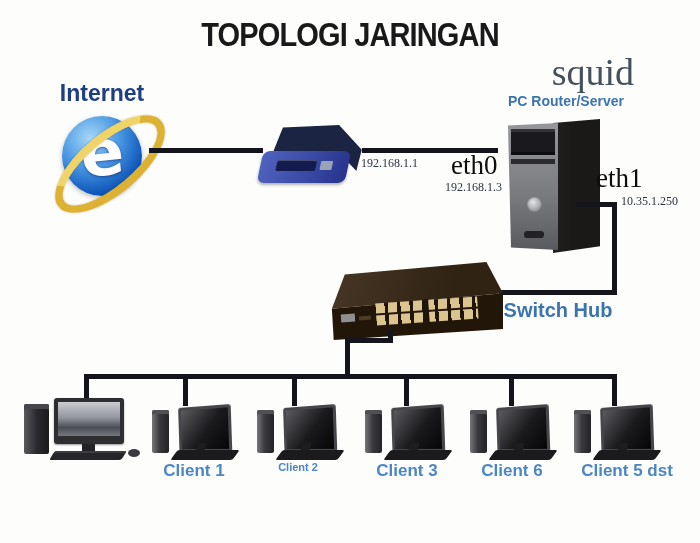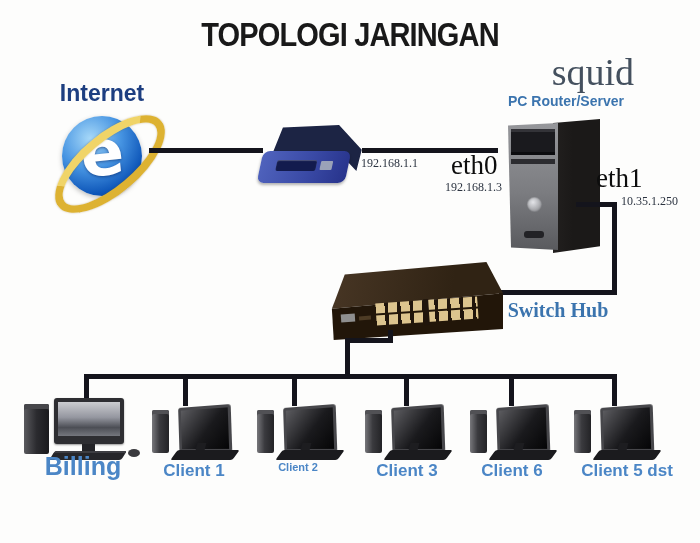--- a/index.html
+++ b/index.html
@@ -9,21 +9,21 @@
   
   .title{position:absolute;top:16px;left:0;width:700px;margin:0;text-align:center;
          font-size:33px;font-weight:800;color:var(--title_black);
          letter-spacing:-1px;transform:scaleX(.88);}
   .lbl{position:absolute;font-weight:700;text-align:center;}
   .lbl-internet{left:48px;top:80px;width:108px;font-size:23px;color:var(--internet_navy);}
   .lbl-modem{left:246px;top:101px;width:146px;font-size:21px;color:var(--modem_blue);}
   .lbl-squid{left:498px;top:50px;width:136px;font-size:38px;font-weight:400;
              font-family:"Liberation Serif",serif;color:var(--squid_gray);text-align:right;position:absolute;}
   .lbl-router{left:466px;top:93px;width:200px;font-size:14px;color:var(--header_blue);}
-  .lbl-switch{left:502px;top:299px;width:112px;font-size:20px;color:var(--header_blue);font-family:Liberation Serif, serif;}
+  .lbl-switch{left:502px;top:299px;width:112px;font-size:20px;color:var(--header_blue);}
   .eth{position:absolute;font-family:"Liberation Serif",serif;font-size:27px;color:#0d0d0d;}
   .ip{position:absolute;font-family:"Liberation Serif",serif;font-size:12px;color:#2b3340;}
   .note{position:absolute;left:610px;top:135px;font-family:"Liberation Serif",serif;
         font-size:12px;line-height:14px;color:#1b1b1b;}
   .pc-label{position:absolute;font-weight:700;color:var(--label_blue);text-align:center;}
 
   
   .ln{position:absolute;background:var(--line_black);}
 
   
@@ -179,21 +179,20 @@
   <div class="ln" style="left:612px;top:374px;width:5px;height:32px;"></div>
 
   <div class="billing">
     <span class="btower"></span>
     <span class="bmon"></span>
     <span class="bscr"></span>
     <span class="bstand"></span>
     <span class="bkbd"></span>
     <span class="bmouse"></span>
   </div>
-  <div class="pc-label" style="left:26px;top:452px;width:114px;font-size:25px;">Billing</div>
 
   <div class="client" style="left:146px;top:406px;">
     <span class="ctower"></span>
     <span class="cmon"></span>
     <span class="cstand"></span>
     <span class="cbase"></span>
   </div>
   <div class="pc-label" style="left:150px;top:461px;width:88px;font-size:17px;">Client 1</div>
 
   <div class="client" style="left:251px;top:406px;">

